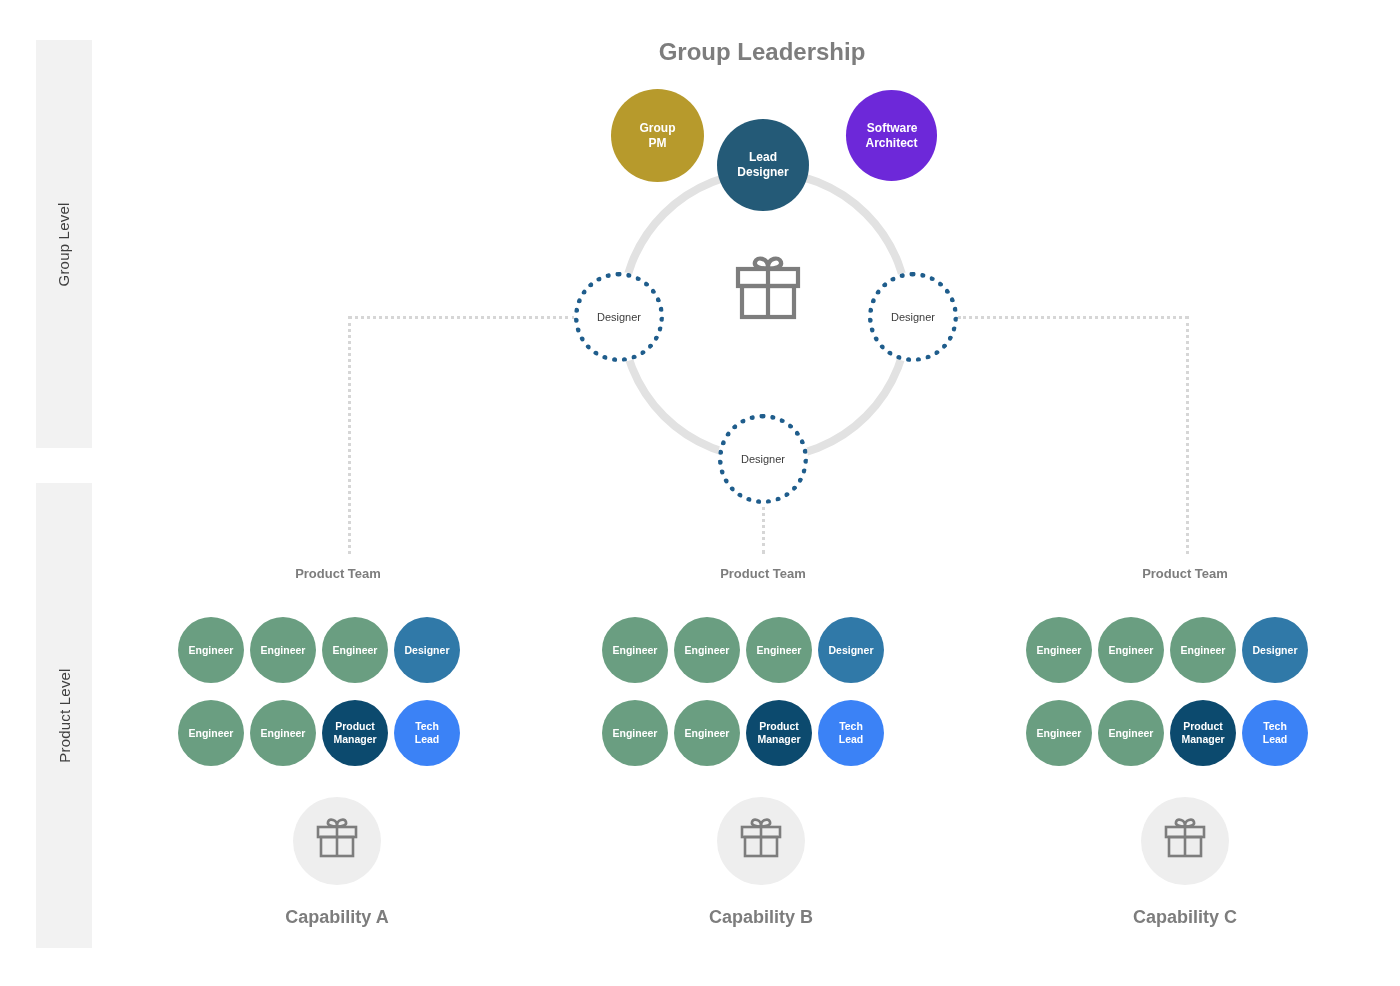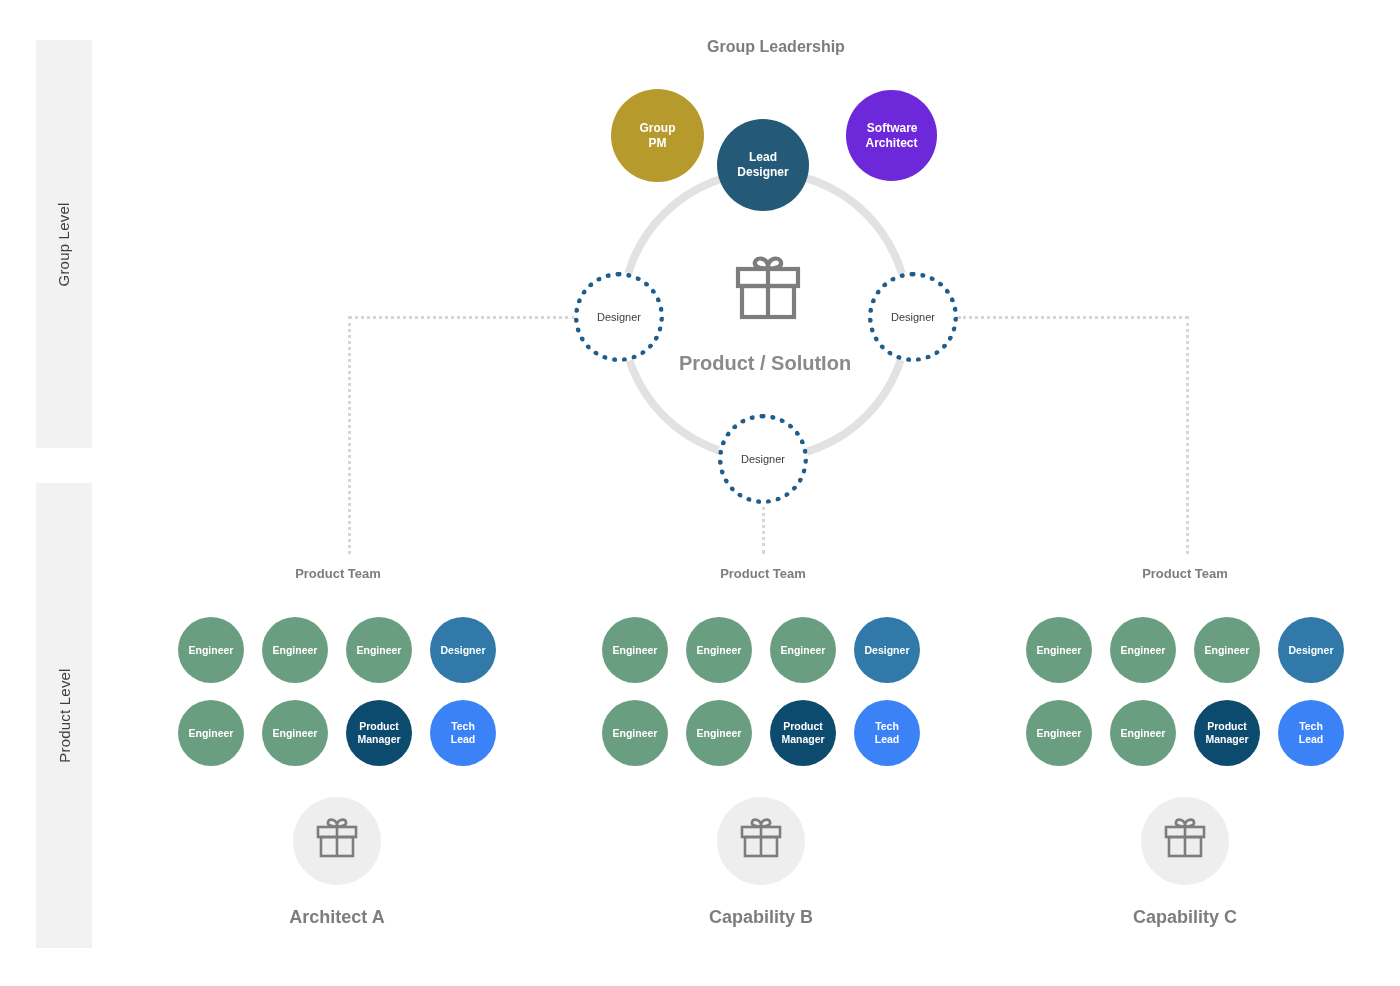--- a/index.html
+++ b/index.html
@@ -20,21 +20,21 @@
     font-size:15px;color:#3f3f3f;letter-spacing:.2px;
   }
   #band-group{left:36px;top:40px;width:56px;height:408px;}
   #band-product{left:36px;top:483px;width:56px;height:465px;}
 
   
   .heading{
     position:absolute;text-align:center;font-weight:bold;
     color:#7d7d7d;white-space:nowrap;
   }
-  #h-group-leadership{left:576px;top:38px;width:400px;font-size:16px;}
+  #h-group-leadership{left:562px;top:38px;width:400px;font-size:24px;}
   .h-team{font-size:13px;width:300px;}
   #h-team-0{left:188px;top:566px;}
   #h-team-1{left:613px;top:566px;}
   #h-team-2{left:1035px;top:566px;}
   #label-product-solution{
     left:600px;top:352px;width:330px;font-size:20px;color:#8a8a8a;
   }
 
   
   #ring{
@@ -68,21 +68,21 @@
   
   #center-gift{position:absolute;left:729px;top:249px;width:78px;height:78px;}
 
   
   .conn{position:absolute;background:transparent;}
   .conn-h{border-top:3px dotted #d6d6d6;}
   .conn-v{border-left:3px dotted #d6d6d6;}
 
   
   .team{position:absolute;}
-  .team-row{position:absolute;display:flex;gap:18px;}
+  .team-row{position:absolute;display:flex;gap:6px;}
   .member{
     width:66px;height:66px;border-radius:50%;
     display:flex;align-items:center;justify-content:center;
     color:#ffffff;font-weight:bold;font-size:10.5px;line-height:1.2;
     text-align:center;box-sizing:border-box;
   }
   .m-engineer{background:#6a9e81;}
   .m-designer{background:#3079a8;}
   .m-pm{background:#0c4a6e;}
   .m-tech{background:#3b82f6;}
@@ -130,21 +130,20 @@
       <g fill="none" stroke="#7d7d7d" stroke-width="4.2">
         <path d="M39 18 C39 9, 28 7, 26 13 C24.5 18, 32 19.5, 39 19.5"></path>
         <path d="M39 18 C39 9, 50 7, 52 13 C53.5 18, 46 19.5, 39 19.5"></path>
         <rect x="9" y="20" width="60" height="17"></rect>
         <rect x="13" y="37" width="52" height="31"></rect>
         <line x1="39" y1="20" x2="39" y2="68"></line>
       </g>
     </svg>
   </div>
 
-  <div class="heading" id="label-product-solution">Product / SolutIon</div>
 
   <div class="lead-circle" id="lc-0">
     <div>
       <div>Group</div>
       <div>PM</div>
     </div>
   </div>
   <div class="lead-circle" id="lc-1">
     <div>
       <div>Lead</div>
@@ -289,21 +288,21 @@
           <g fill="none" stroke="#7d7d7d" stroke-width="2.6">
             <path d="M26 12.5 C26 6.5, 18.5 5, 17 9 C16 12.5, 21 13.5, 26 13.5"></path>
             <path d="M26 12.5 C26 6.5, 33.5 5, 35 9 C36 12.5, 31 13.5, 26 13.5"></path>
             <rect x="7" y="14" width="38" height="10"></rect>
             <rect x="10" y="24" width="32" height="19"></rect>
             <line x1="26" y1="14" x2="26" y2="43"></line>
           </g>
         </svg>
       </span>
     </div>
-    <div class="cap-label">Architect A</div>
+    <div class="cap-label">Capability A</div>
   </div>
 
   <div class="cap" id="cap-2">
     <div class="cap-icon-wrap">
       <span>
         <svg viewBox="0 0 52 52" width="52" height="52" aria-hidden="true">
           <g fill="none" stroke="#7d7d7d" stroke-width="2.6">
             <path d="M26 12.5 C26 6.5, 18.5 5, 17 9 C16 12.5, 21 13.5, 26 13.5"></path>
             <path d="M26 12.5 C26 6.5, 33.5 5, 35 9 C36 12.5, 31 13.5, 26 13.5"></path>
             <rect x="7" y="14" width="38" height="10"></rect>

